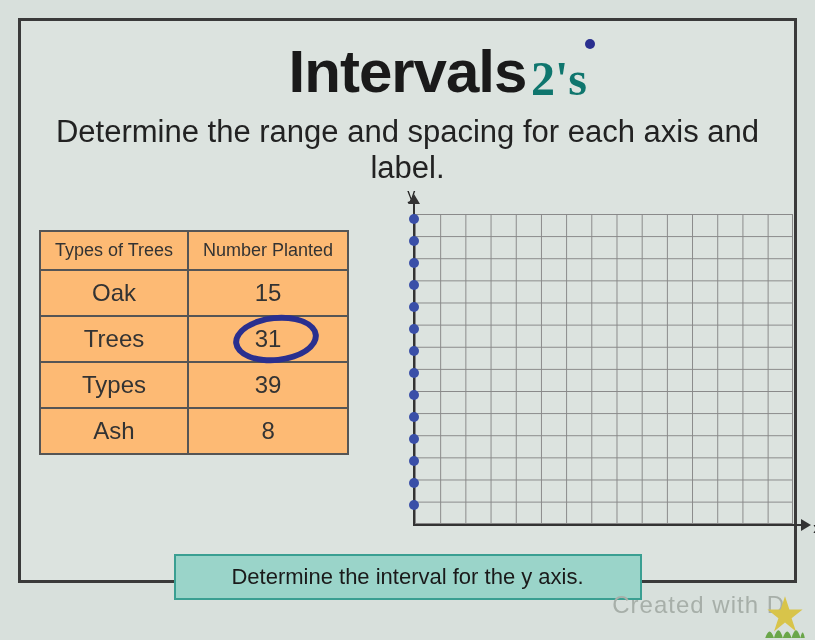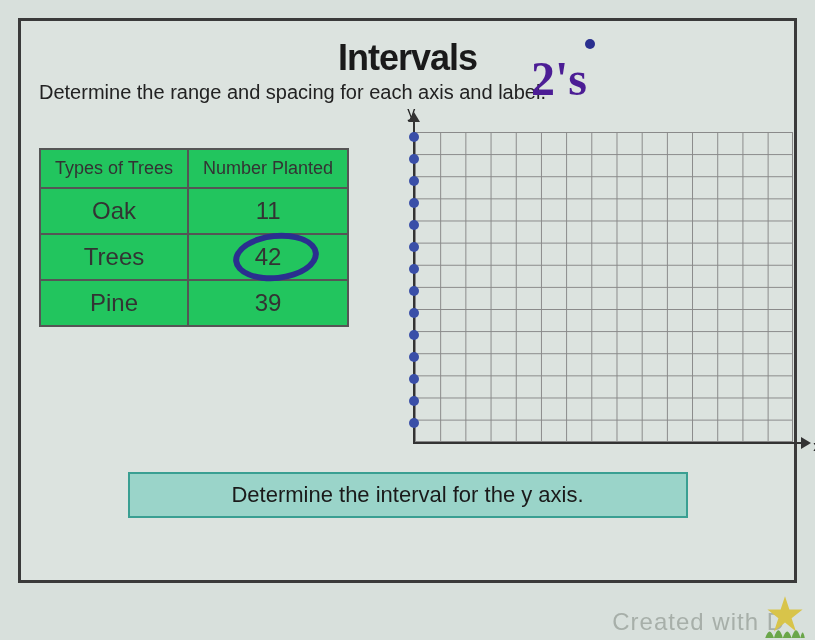--- a/index.html
+++ b/index.html
@@ -16,62 +16,62 @@
       border: 3px solid #3a3a3a;
       padding: 10px 18px 50px 18px;
       height: 565px;
       position: relative;
       background: #dce3df;
     }
     .title {
       text-align: center;
       font-family: "Arial Black", Impact, sans-serif;
       font-weight: 900;
-      font-size: 36px;
+      font-size: 60px;
       color: #1a1a1a;
       margin: 6px 0 0 0;
       letter-spacing: -1px;
       position: relative;
     }
     .hand-annot {
       position: absolute;
       top: 30px;
       left: 510px;
       font-family: "Comic Sans MS", cursive;
-      color: #4c1d95;
+      color: #0f766e;
       font-size: 48px;
       font-weight: 700;
     }
     .hand-dot {
       position: absolute;
       top: 18px;
       left: 564px;
       width: 10px;
       height: 10px;
       background: #2a2f8f;
       border-radius: 50%;
     }
     .subtitle {
-      text-align: left;
-      font-size: 20px;
+      text-align: center;
+      font-size: 31px;
       color: #222;
-      margin: 2px 0 16px 0;
+      margin: 8px 0 16px 0;
     }
     .content {
       display: flex;
       gap: 20px;
       align-items: flex-start;
     }
     .table-wrap {
       flex: 0 0 auto;
       margin-top: 28px;
     }
     table.data {
       border-collapse: collapse;
-      background: #22c55e;
+      background: #fdba74;
     }
     table.data td, table.data th {
       border: 2px solid #555;
       padding: 8px 14px;
       text-align: center;
       font-size: 24px;
       color: #333;
     }
     table.data .hrow td {
       font-size: 18px;
@@ -158,31 +158,31 @@
     }
     .tick {
       position: absolute;
       width: 10px;
       height: 10px;
       background: #3a4fa8;
       border-radius: 50%;
     }
     .prompt-box {
       margin: 12px auto 0 auto;
-      width: 560px;
+      width: 468px;
       border: 2px solid #3a9f92;
       background: #9ad4c9;
       padding: 8px 12px;
       text-align: center;
       font-size: 22px;
       color: #1a1a1a;
     }
     .watermark {
       position: absolute;
-      bottom: 4px;
+      bottom: 21px;
       right: 30px;
       color: #a7afa9;
       font-size: 24px;
       letter-spacing: 1px;
       font-family: "Arial", sans-serif;
       pointer-events: none;
     }
     .watermark-logo {
       position: absolute;
       bottom: 2px;
@@ -205,29 +205,33 @@
   <div class="content">
     <div class="table-wrap">
       <table class="data">
         <tbody>
             <tr class="hrow">
           <td>Types of Trees</td>
           <td>Number Planted</td>
         </tr>
         <tr>
           <td>Oak</td>
-          <td>11</td>
+          <td>15</td>
         </tr>
         <tr>
           <td>Trees</td>
-          <td><span class="circled">42</span></td>
-        </tr>
-        <tr>
-          <td>Pine</td>
+          <td><span class="circled">31</span></td>
+        </tr>
+        <tr>
+          <td>Types</td>
           <td>39</td>
+        </tr>
+        <tr>
+          <td>Ash</td>
+          <td>8</td>
         </tr>
       </tbody>
         </table>
     </div>
 
     <div class="chart">
       <div class="y-label">y</div>
       <div class="arrow-up"></div>
       <div class="axis-y"></div>
       <div class="grid"></div>

